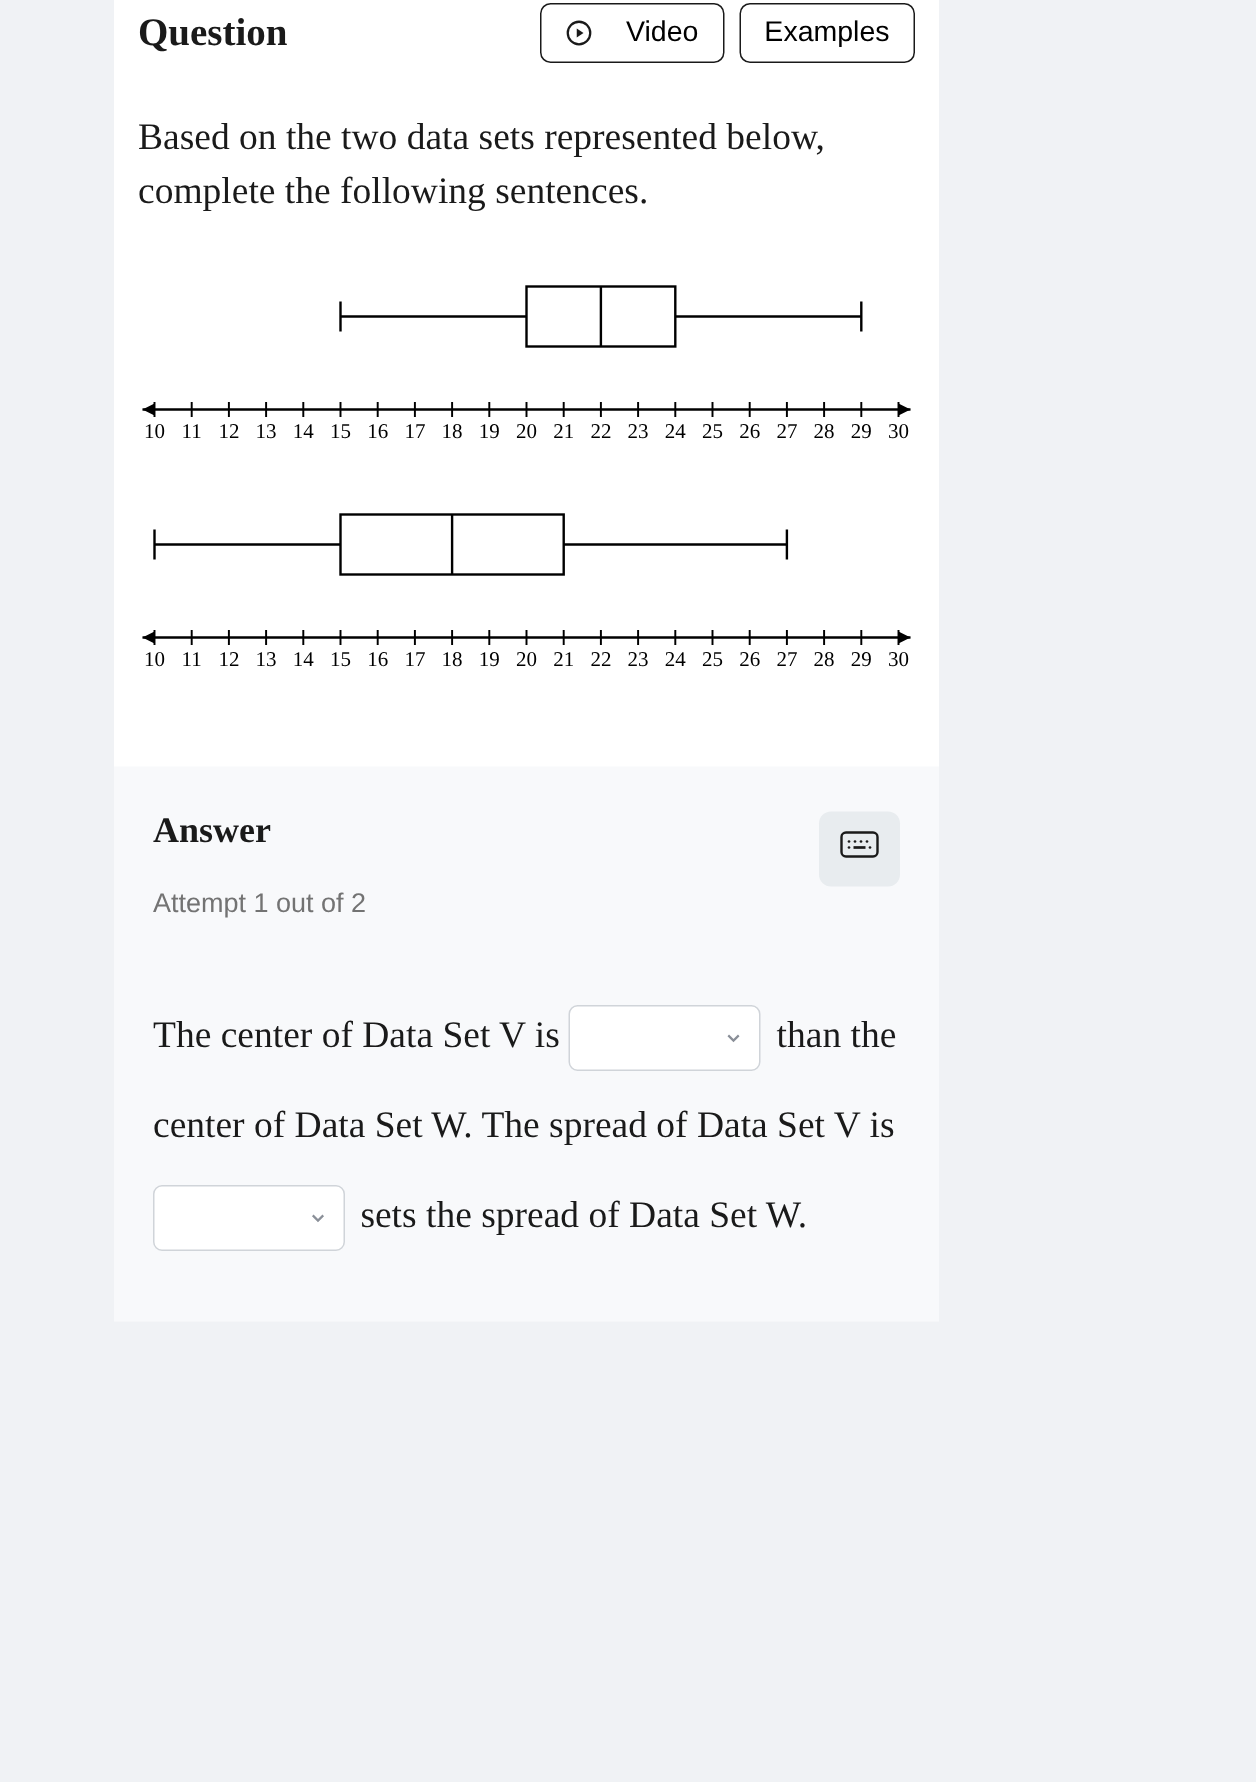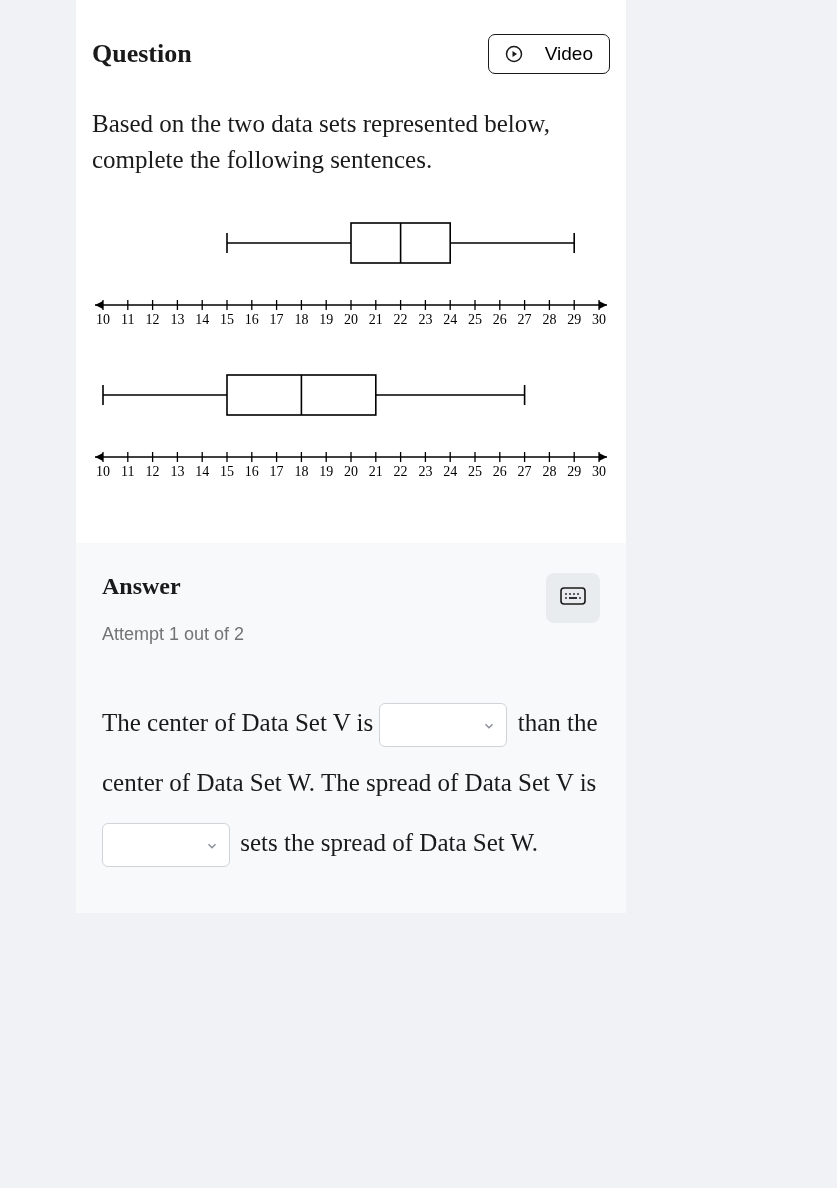--- a/index.html
+++ b/index.html
@@ -10,21 +10,21 @@
     font-family: Georgia, 'Times New Roman', serif;
     color: #1a1a1a;
     width: 837px;
   }
   .page {
     margin-left: 76px;
     width: 550px;
     background: #fff;
   }
   .question-section {
-    padding: 34px 16px 30px 16px;
+    padding: 2px 16px 30px 16px;
   }
   .q-header {
     display: flex;
     align-items: center;
     gap: 10px;
     margin-bottom: 28px;
   }
   .q-title {
     font-weight: 700;
     font-size: 26px;
@@ -127,20 +127,23 @@
     <div class="q-header">
       <div class="q-title">Question</div>
       <button class="btn">
         <span class="play-icon">
           <svg viewBox="0 0 24 24" width="18" height="18" fill="none" stroke="#1a1a1a" stroke-width="2">
             <circle cx="12" cy="12" r="10"></circle>
             <path d="M10 8 L16 12 L10 16 Z" fill="#1a1a1a" stroke="none"></path>
           </svg>
         </span>
         <span>Video</span>
+      </button>
+      <button class="btn">
+        <span>Examples</span>
       </button>
     </div>
 
     <div class="prompt">Based on the two data sets represented below, complete the following sentences.</div>
 
     <div id="charts">
         <div class="chart-block">
           <svg class="boxplot" width="516" height="48">
             <line x1="134" y1="24" x2="258" y2="24" stroke="#000" stroke-width="1.6"></line>
             <line x1="357.2" y1="24" x2="481.2" y2="24" stroke="#000" stroke-width="1.6"></line>

